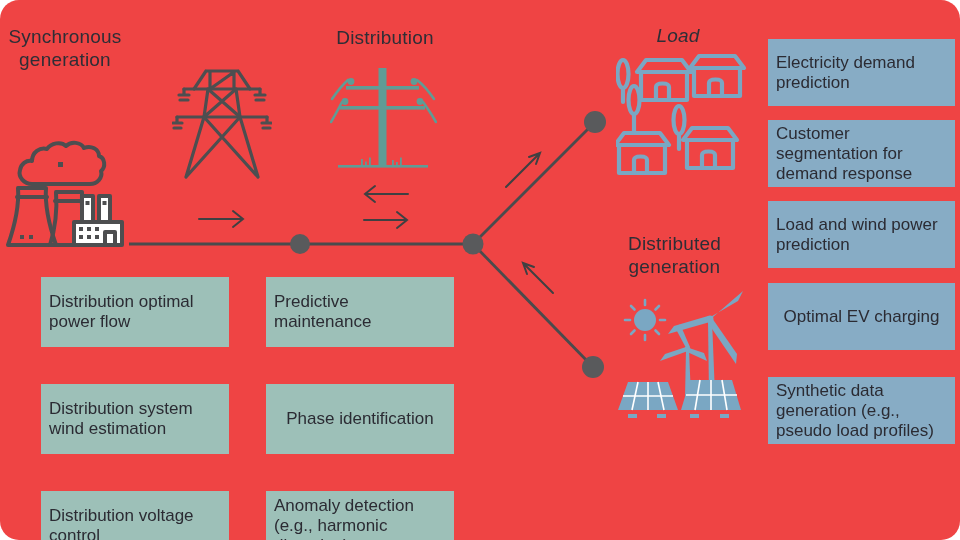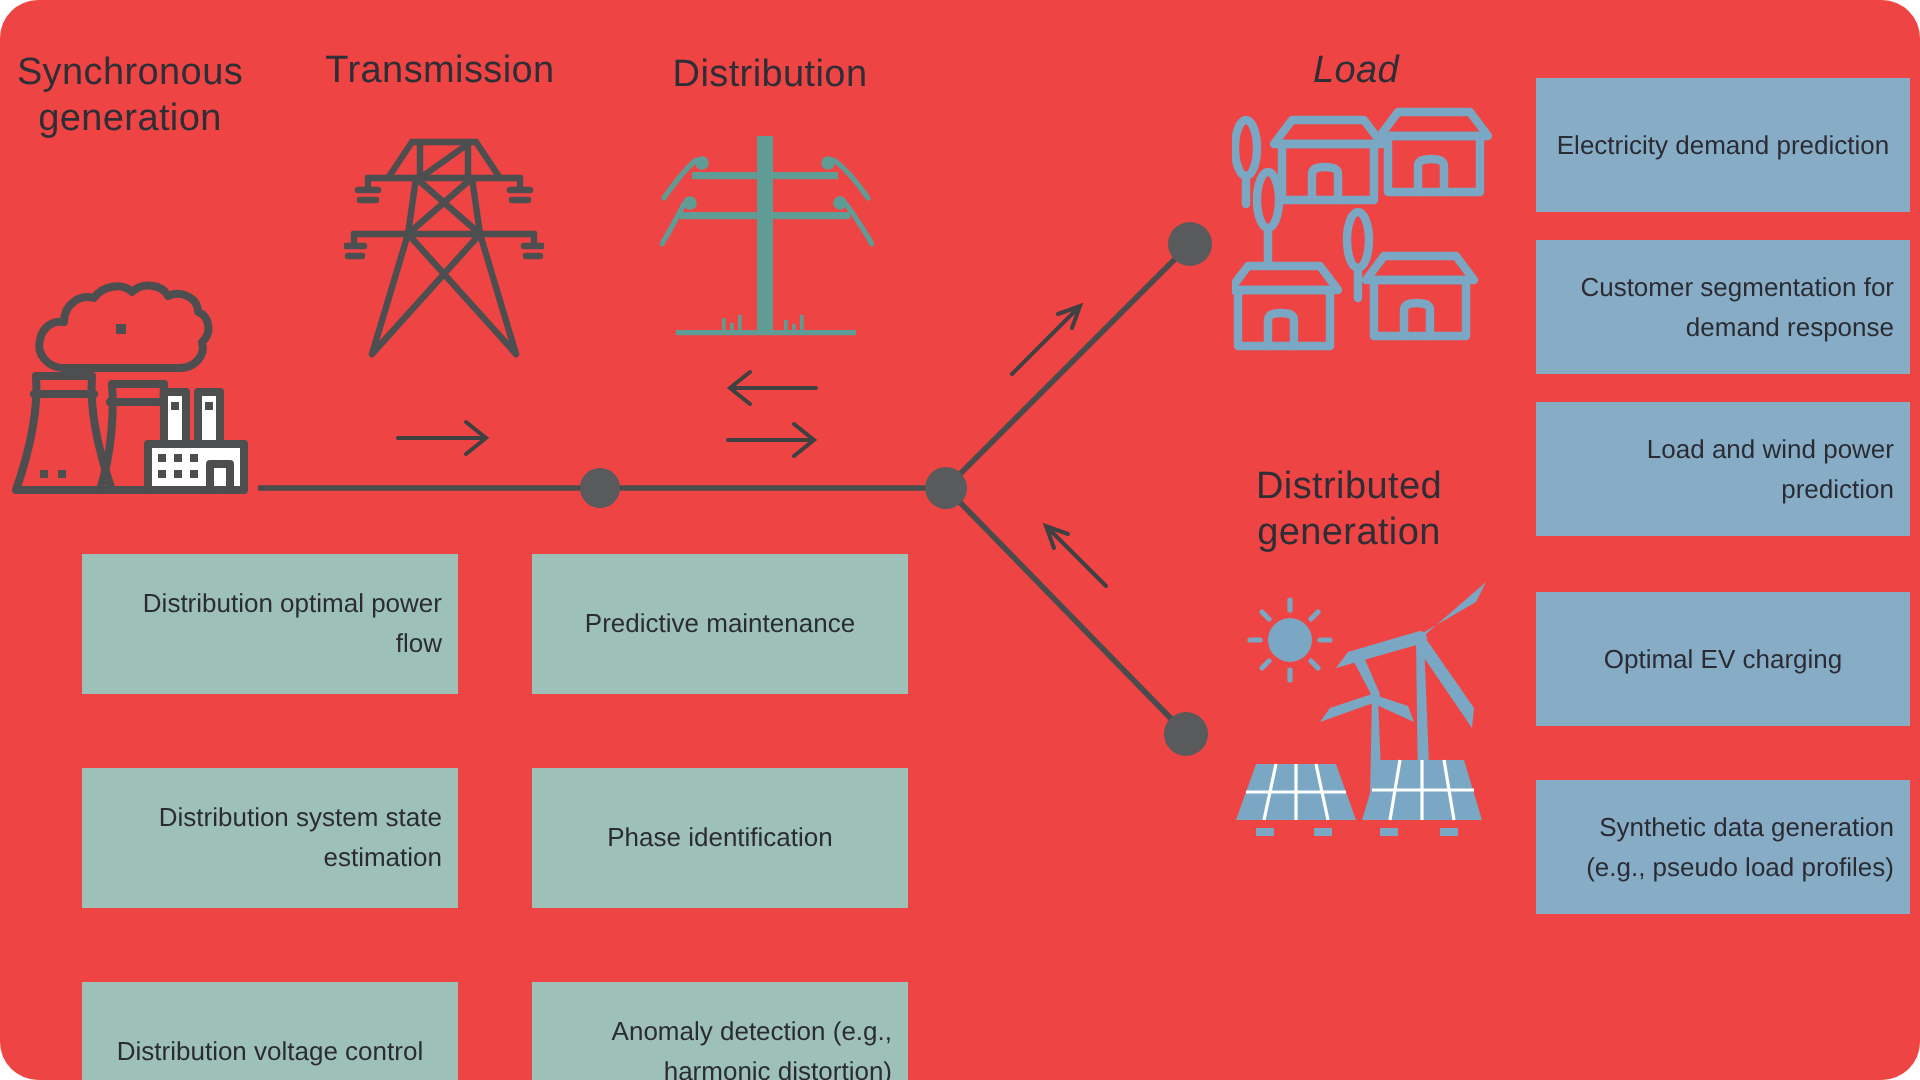--- a/index.html
+++ b/index.html
@@ -7,37 +7,37 @@
     position:relative;width:960px;height:540px;background:#ef4444;
     font-family:"Liberation Sans","DejaVu Sans",sans-serif;
     color:#2e2e36;overflow:hidden;border-radius:19px;
   }
   .stage-label{
     position:absolute;text-align:center;font-size:19px;line-height:23px;
     color:#2e2e36;letter-spacing:.2px;
   }
   .abs{position:absolute;}
   .box{
-    display:flex;align-items:center;justify-content:center;text-align:right;
-    font-size:13px;line-height:20px;padding:4px 8px;box-sizing:border-box;
+    display:flex;align-items:center;justify-content:center;text-align:left;
+    font-size:17px;line-height:20px;padding:4px 8px;box-sizing:border-box;
     color:#2b2b33;
   }
   .teal-box{background:#9dc0b8;}
   .blue-box{background:#87acc5;}
   #left-grid{
     position:absolute;left:41px;top:277px;width:392px;
     display:grid;grid-template-columns:188px 188px;grid-auto-rows:70px;
     column-gap:16px;row-gap:14px;gap:37px;
   }
   #right-col{
     position:absolute;left:768px;top:39px;width:187px;
     display:flex;flex-direction:column;gap:14px;
   }
   #right-col .box{height:67px;flex:0 0 67px;}
-  #right-col .box.b4{margin-top:14px;}
+  #right-col .box.b4{margin-top:1px;}
   #right-col .box.b5{margin-top:13px;}
   svg{display:block;}
 </style>
 </head>
 <body>
 
 <div id="canvas">
 
   <svg class="abs" style="left:0;top:0;" width="960" height="540" viewBox="0 0 960 540">
     <g stroke="#4a4b4d" stroke-width="2.8">
@@ -54,21 +54,20 @@
     <g stroke="#3f4042" stroke-width="2" fill="none" stroke-linecap="round">
       <path d="M199,219 H243 M233,211 L243,219 L233,227"></path>
       <path d="M408,194 H365 M375,186 L365,194 L375,202"></path>
       <path d="M364,220 H407 M397,212 L407,220 L397,228"></path>
       <path d="M506,187 L540,153 M529,157 L540,153 L536,164"></path>
       <path d="M553,293 L523,263 M527,274 L523,263 L534,267"></path>
     </g>
   </svg>
 
   <div class="stage-label" style="left:2px;top:25px;width:126px;">Synchronous generation</div>
-  <div class="stage-label" style="left:155px;top:24px;width:130px;">Transmission</div>
   <div class="stage-label" style="left:325px;top:26px;width:120px;">Distribution</div>
   <div class="stage-label" style="left:628px;top:24px;width:100px;font-style:italic;">Load</div>
   <div class="stage-label" style="left:612px;top:232px;width:125px;">Distributed generation</div>
 
   <svg class="abs" style="left:2px;top:140px;" width="124" height="110" viewBox="0 0 124 110">
     <g stroke="#4d4e50" stroke-width="4" fill="none" stroke-linejoin="round" stroke-linecap="round">
       <path d="M30,44 C22,44 16,37 18,30 C19,24 24,20 30,21 C30,12 38,7 45,9 C49,3 59,1 64,6 C69,1 79,2 82,8 C89,5 97,9 97,16 C103,18 104,27 99,31 C101,38 95,44 88,44 Z"></path>
       <path d="M16,48 L44,48 C43,62 46,82 54,105 L6,105 C14,82 17,62 16,48 Z"></path>
       <path d="M15,57 L45,57"></path>
       <path d="M54,52 L80,52 C79,66 82,86 88,105 L48,105 C54,86 55,66 54,52 Z"></path>
@@ -215,21 +214,21 @@
         <line x1="90" y1="92" x2="85" y2="122"></line>
           <line x1="101" y1="92" x2="101" y2="122"></line>
           <line x1="112" y1="92" x2="117" y2="122"></line>
       </g>
     </g>
   </svg>
 
   <div id="left-grid">
     <div class="box teal-box">Distribution optimal power flow</div>
     <div class="box teal-box">Predictive maintenance</div>
-    <div class="box teal-box">Distribution system state estimation</div>
+    <div class="box teal-box">Distribution system wind estimation</div>
     <div class="box teal-box">Phase identification</div>
     <div class="box teal-box">Distribution voltage control</div>
     <div class="box teal-box">Anomaly detection (e.g., harmonic distortion)</div>
   </div>
 
   <div id="right-col">
     <div class="box blue-box">Electricity demand prediction</div>
     <div class="box blue-box">Customer segmentation for demand response</div>
     <div class="box blue-box">Load and wind power prediction</div>
     <div class="box blue-box b4">Optimal EV charging</div>

